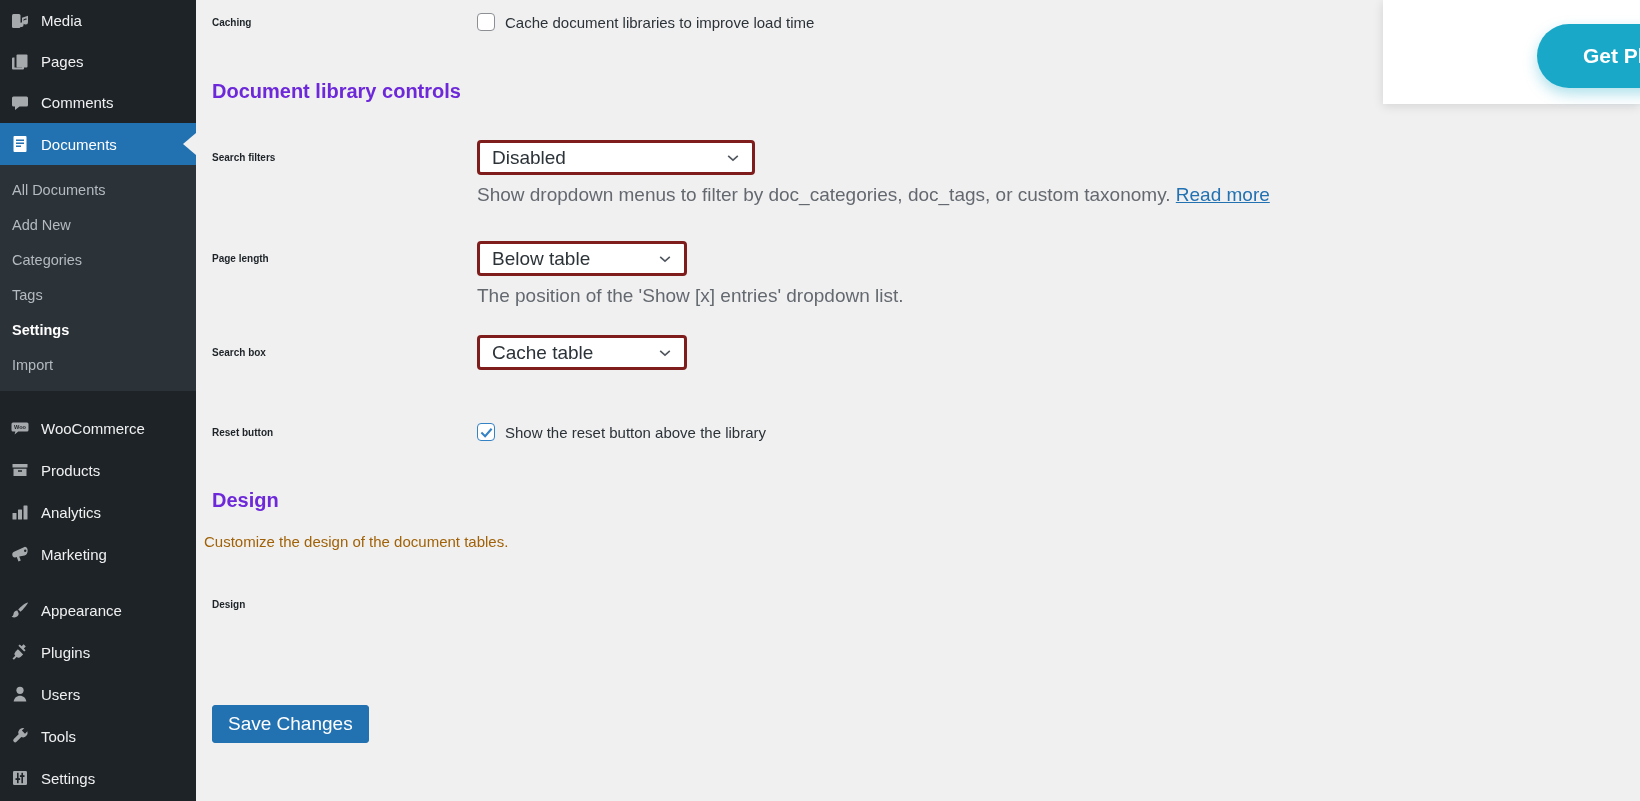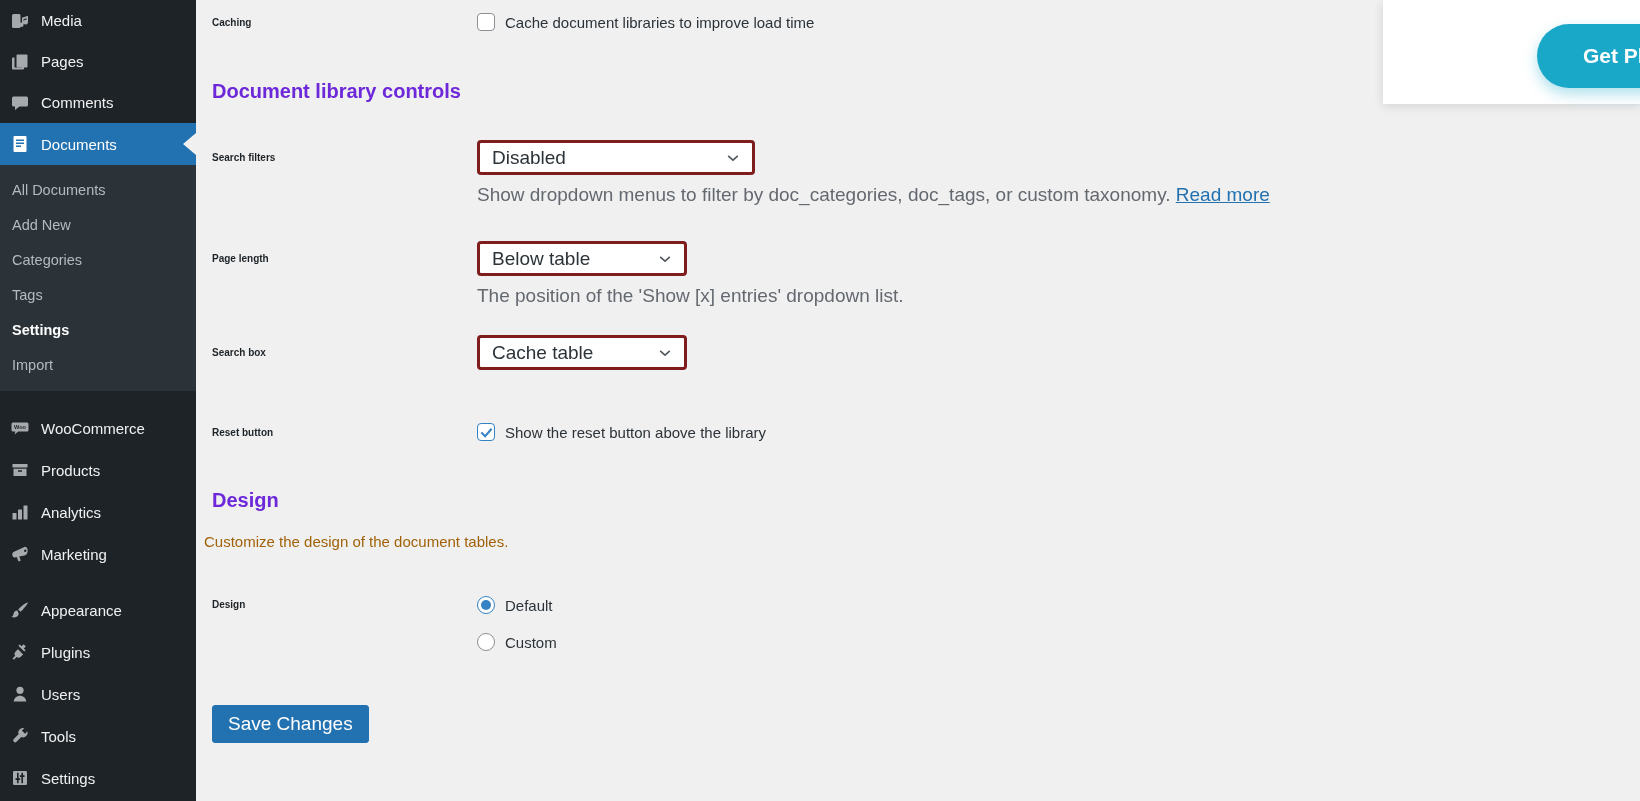--- a/index.html
+++ b/index.html
@@ -321,32 +321,20 @@
         </svg>
     </span>
     <span class="check-label">Show the reset button above the library</span>
   </div>
 
   <h2 class="section-heading" style="top:489px;">Design</h2>
   <p class="plain-desc" style="top:533px;">Customize the design of the document tables.</p>
 
   <div class="frow" style="top:593px; align-items:flex-start;">
     <span class="flabel" style="line-height:24px;">Design</span>
-    <div>
-      <div class="radio-line">
-        <span class="radio selected">
-            <span class="radio-dot"></span>
-          </span>
-        <span class="radio-label">Default</span>
-      </div>
-      <div class="radio-line">
-        <span class="radio"></span>
-        <span class="radio-label">Custom</span>
-      </div>
-    </div>
   </div>
 
   <button class="save-btn">Save Changes</button>
 
 </main>
 
 <div class="promo-panel"></div>
 <button class="get-btn">Get Plu</button>
 
 </body></html>

